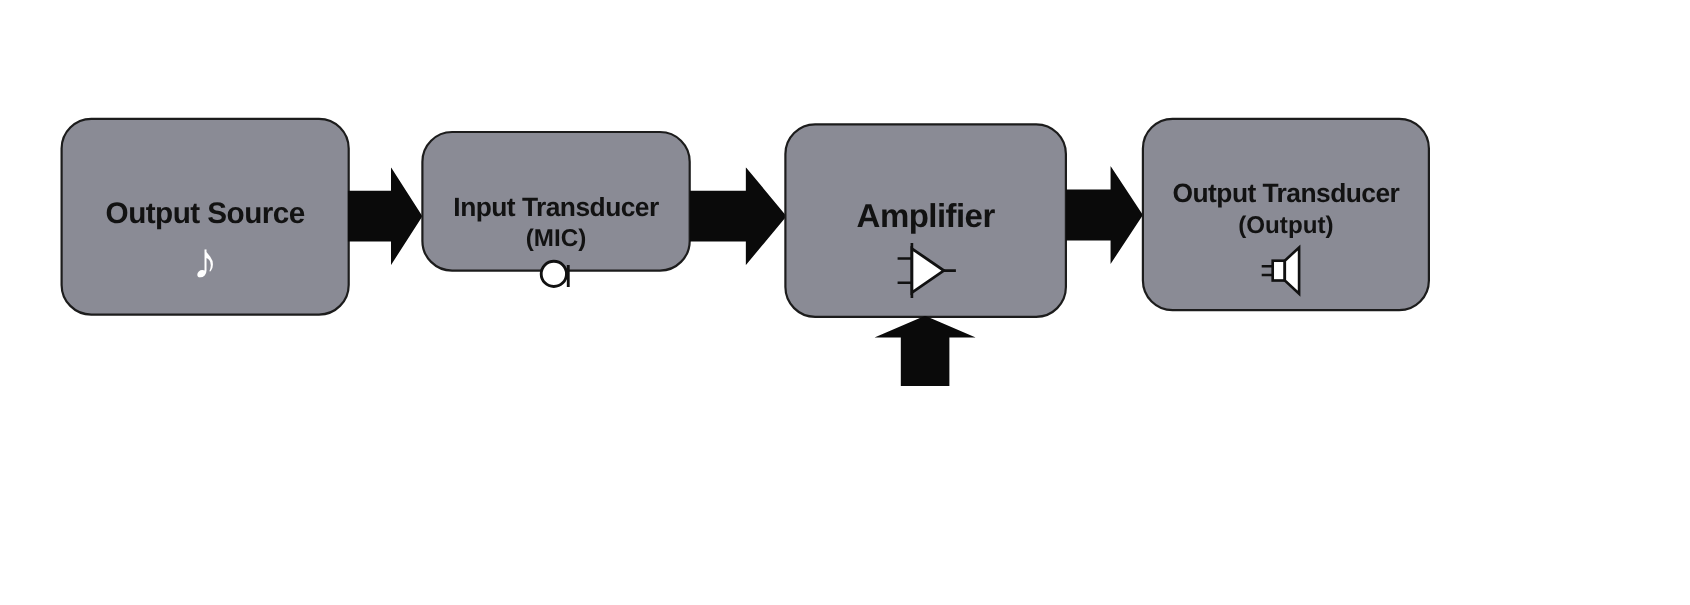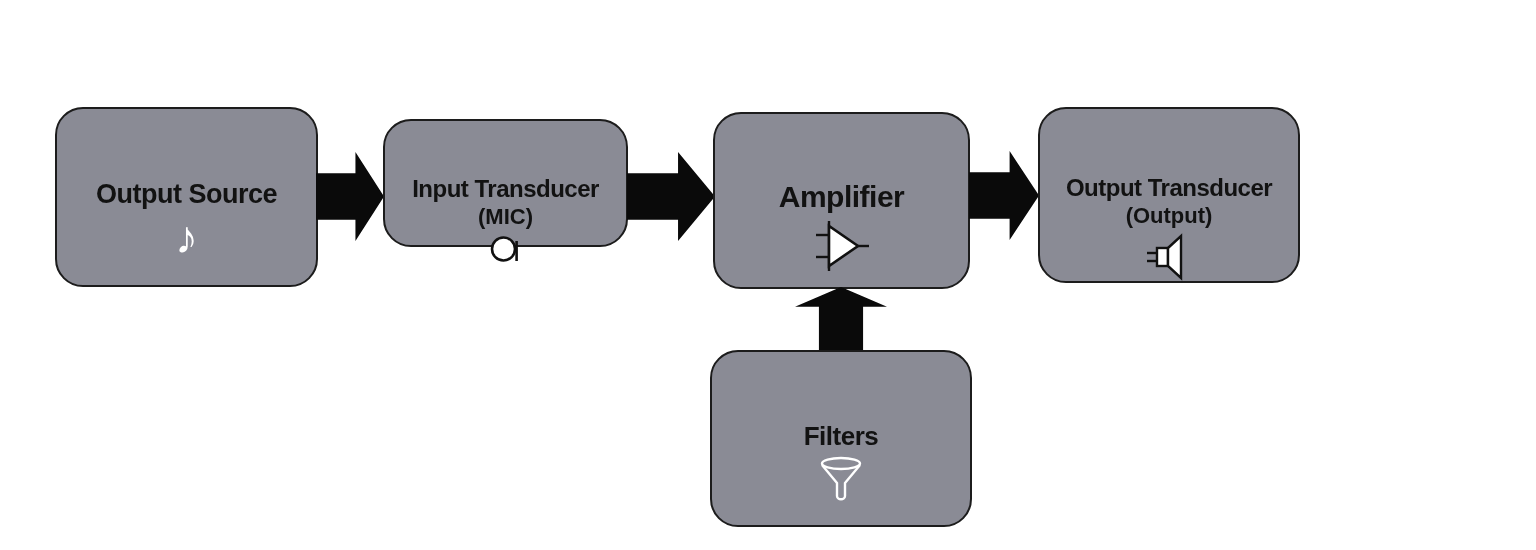--- a/index.html
+++ b/index.html
@@ -34,21 +34,21 @@
   }
   .block-subtitle {
     color: var(--text, #121212);
     line-height: 1.25;
     white-space: nowrap;
     font-weight: bold;
   }
   #block-input-source     { left: 55px;   top: 107px; width: 263px; height: 180px; padding-top: 70px; }
   #block-input-transducer { left: 383px;  top: 107px; width: 245px; height: 128px; padding-top: 54px; margin-top: 12px; }
   #block-amplifier        { left: 713px;  top: 112px; width: 257px; height: 177px; padding-top: 66px; }
-  #block-output-transducer{ left: 1038px; top: 107px; width: 262px; height: 176px; padding-top: 54px; justify-content: flex-end; }
+  #block-output-transducer{ left: 1038px; top: 107px; width: 262px; height: 176px; padding-top: 54px; }
   #block-filters          { left: 710px;  top: 350px; width: 262px; height: 177px; padding-top: 70px; }
 
   #block-input-source .block-title      { font-size: 27px; }
   #block-input-transducer .block-title  { font-size: 24px; }
   #block-amplifier .block-title         { font-size: 30px; }
   #block-output-transducer .block-title { font-size: 24px; }
   #block-filters .block-title           { font-size: 26px; }
   .block-subtitle { font-size: 22px; }
 
   .block-icon { margin-top: 4px; display: flex; align-items: center; justify-content: center; }
@@ -122,23 +122,14 @@
         <line x1="4" y1="20" x2="14" y2="20" stroke="#111111" stroke-width="2.4"></line>
         <line x1="4" y1="28" x2="14" y2="28" stroke="#111111" stroke-width="2.4"></line>
         <rect x="14" y="15" width="11" height="18" fill="#ffffff" stroke="#111111" stroke-width="2.4"></rect>
         <polygon points="25,15 38,3 38,45 25,33" fill="#ffffff" stroke="#111111" stroke-width="2.4"></polygon>
       </svg>
     </div>
   </div>
 
   <div class="arrow arrow-up" id="arrow-4"></div>
 
-  <div class="block" id="block-filters">
-    <div class="block-title">Filters</div>
-    <div class="block-icon">
-      <svg width="48" height="46" viewBox="0 0 48 46" aria-hidden="true">
-        <ellipse cx="24" cy="7.5" rx="19" ry="5.5" fill="none" stroke="#ffffff" stroke-width="2.4"></ellipse>
-        <path d="M5,9 L20,27 L20,40 A 4 3.2 0 0 0 28,40 L28,27 L43,9" fill="none" stroke="#ffffff" stroke-width="2.4" stroke-linejoin="round"></path>
-      </svg>
-    </div>
-  </div>
 
 </div>
 
 </body></html>

